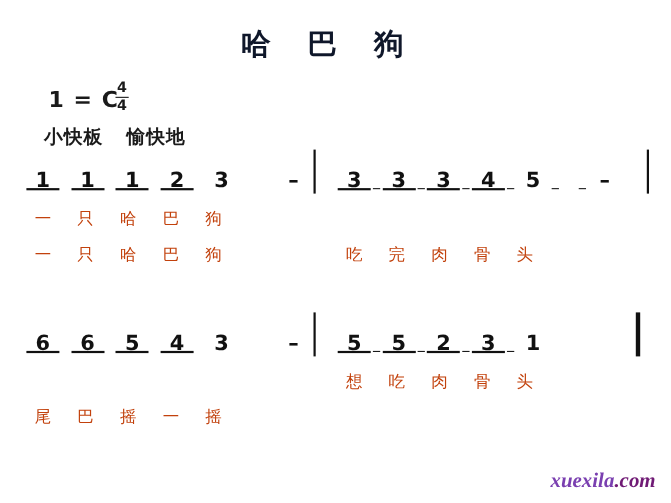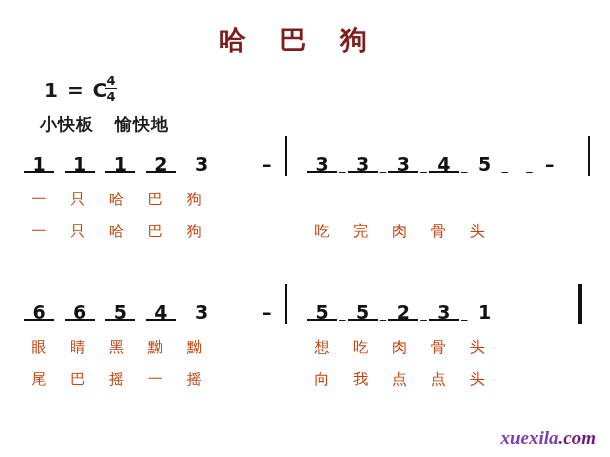--- a/index.html
+++ b/index.html
@@ -25,21 +25,21 @@
   .title {
     position: absolute;
     top: 22px;
     left: 0;
     width: 586px;
     text-align: center;
     font-size: 27px;
     font-weight: bold;
     letter-spacing: 12px;
     text-indent: 12px;
-    color: #7f1d1d;
+    color: #0f172a;
   }
 
   
   .keysig {
     position: absolute;
     top: 78px;
     left: 44px;
     font-size: 20px;
     font-weight: bold;
     letter-spacing: 1px;
@@ -243,27 +243,20 @@
     <div class="measure m1">
       <div class="noterow">
         <span class="note beam">6</span>
         <span class="note beam">6</span>
         <span class="note beam">5</span>
         <span class="note beam">4</span>
         <span class="note">3</span>
         <span class="spacer"></span>
         <span class="rest">–</span>
       </div>
-      <div class="lyrics lyr1">
-        <span class="ch">眼</span>
-        <span class="ch">睛</span>
-        <span class="ch">黑</span>
-        <span class="ch">黝</span>
-        <span class="ch">黝</span>
-      </div>
       <div class="lyrics lyr2">
         <span class="ch">尾</span>
         <span class="ch">巴</span>
         <span class="ch">摇</span>
         <span class="ch">一</span>
         <span class="ch">摇</span>
       </div>
     </div>
 
     <div class="barline" style="left:285px; top:-4px; height:40px;"></div>
@@ -276,27 +269,20 @@
         <span class="note beam">3</span>
         <span class="note">1</span>
       </div>
       <div class="lyrics lyr1">
         <span class="ch">想</span>
         <span class="ch">吃</span>
         <span class="ch">肉</span>
         <span class="ch">骨</span>
         <span class="ch">头</span>
       </div>
-      <div class="lyrics lyr2">
-        <span class="ch">向</span>
-        <span class="ch">我</span>
-        <span class="ch">点</span>
-        <span class="ch">点</span>
-        <span class="ch">头</span>
-      </div>
     </div>
 
     <div class="barline thick" style="left:578px; top:-4px; height:40px;"></div>
   </div>
 
   <div class="watermark">
     <span class="part-a">xuexila</span><span class="part-b">.com</span>
   </div>
 
 </div>

